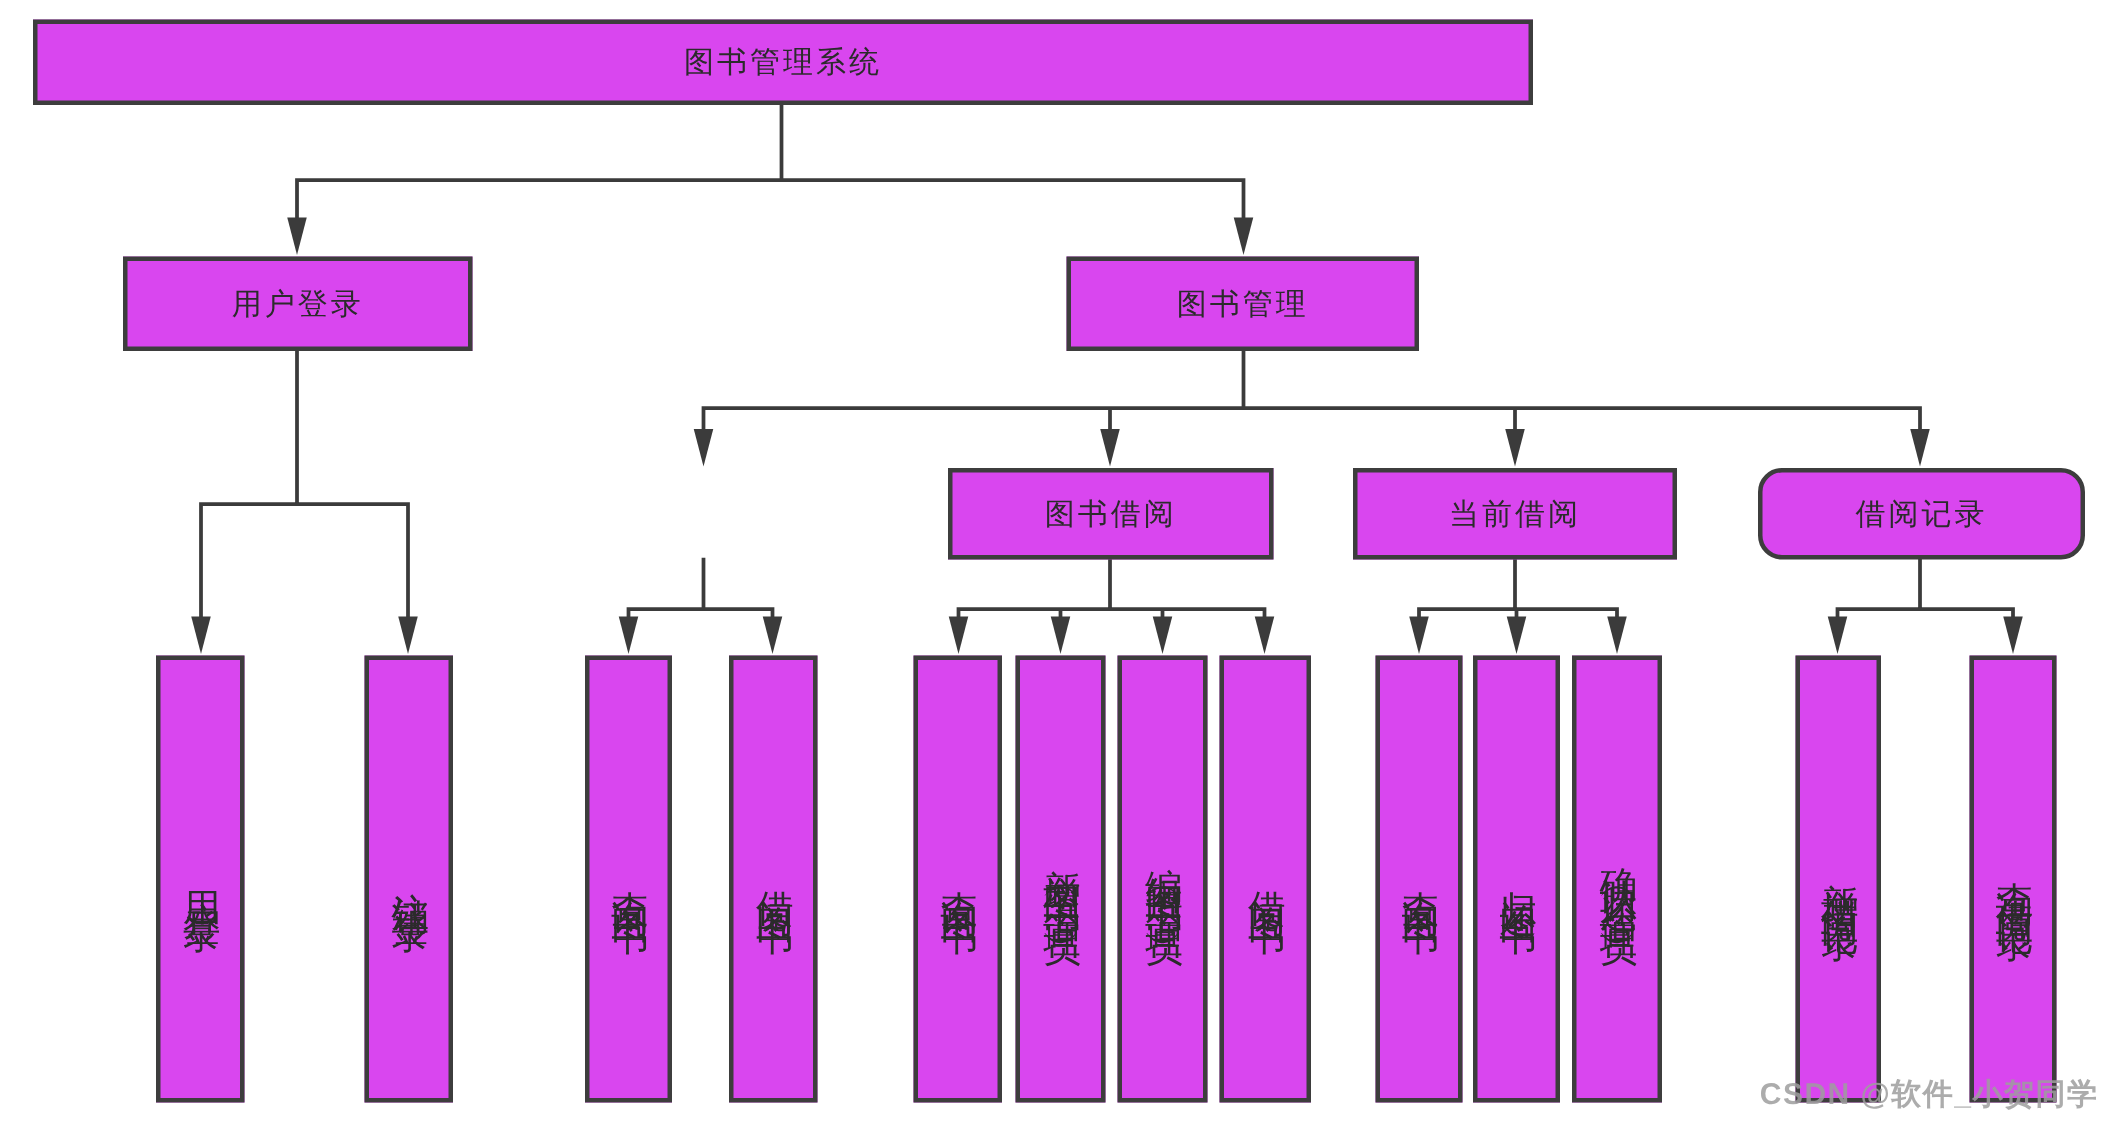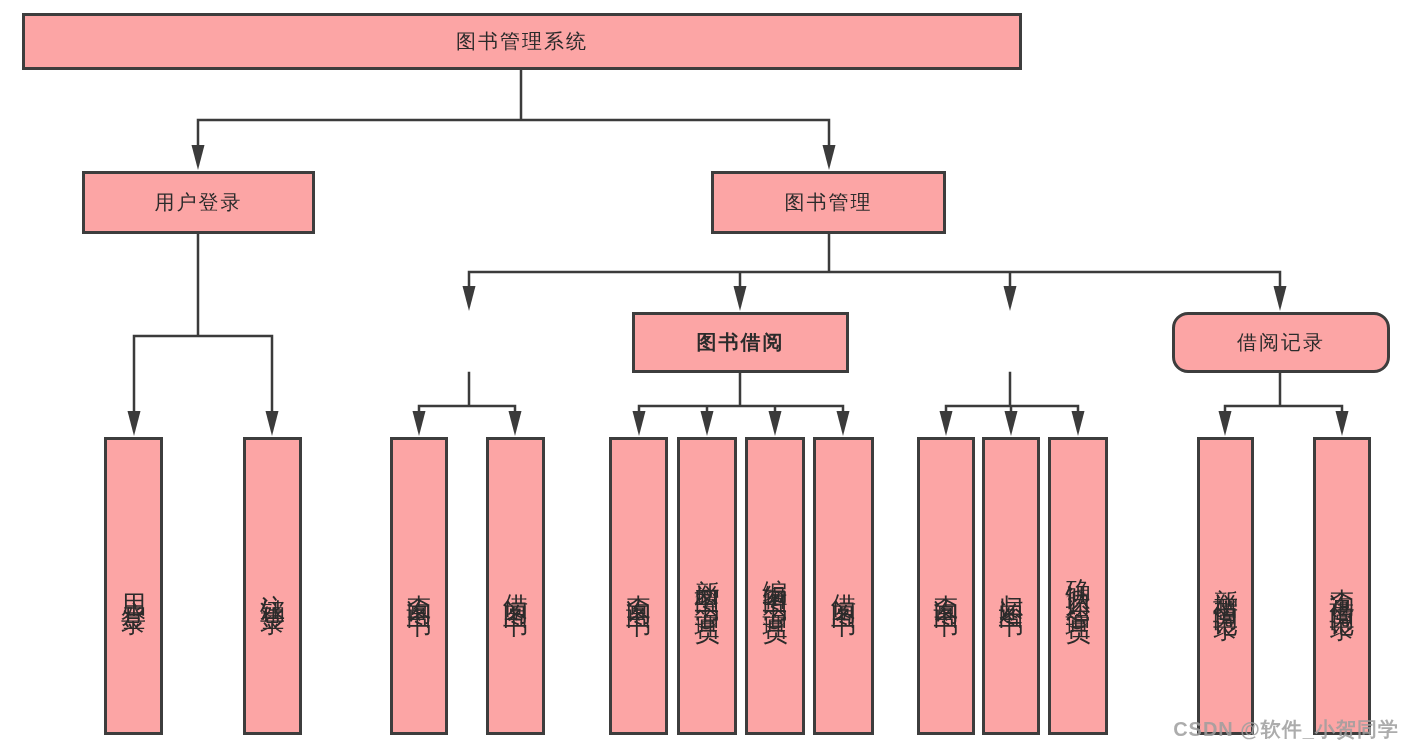--- a/index.html
+++ b/index.html
@@ -12,21 +12,21 @@
     overflow: hidden;
   }
   #connectors {
     position: absolute;
     left: 0; top: 0;
     width: 1405px; height: 747px;
   }
   .node {
     position: absolute;
     box-sizing: border-box;
-    background: #fca5a5;
+    background: #d946ef;
     border: 3px solid #3d3d3d;
     display: flex;
     align-items: center;
     justify-content: center;
     color: #2b2b2b;
   }
   .h-node { font-size: 20px; letter-spacing: 2px; }
   .leaf .v-text {
     writing-mode: vertical-rl;
     text-orientation: mixed;
@@ -34,21 +34,21 @@
     line-height: 1;
     letter-spacing: 6px;
     color: #2b2b2b;
     white-space: nowrap;
   }
   
   #n-root  { left: 22px;  top: 13px;  width: 1000px; height: 57px; }
   #n-login { left: 82px;  top: 171px; width: 233px;  height: 63px; }
   #n-mgmt  { left: 711px; top: 171px; width: 235px;  height: 63px; text-align: right; }
   #n-l3-0  { left: 362px; top: 312px; width: 216px;  height: 61px; }
-  #n-l3-1  { left: 632px; top: 312px; width: 217px;  height: 61px; font-weight: bold; }
+  #n-l3-1  { left: 632px; top: 312px; width: 217px;  height: 61px; }
   #n-l3-2  { left: 902px; top: 312px; width: 216px;  height: 61px; }
   #n-l3-3  { left: 1172px;top: 312px; width: 218px;  height: 61px; border-radius: 16px; }
   
   .leaf { top: 437px; height: 298px; }
   #lf-a0 { left: 104px;  width: 59px; }
   #lf-a1 { left: 243px;  width: 59px; }
   #lf-b0 { left: 390px;  width: 58px; }
   #lf-b1 { left: 486px;  width: 59px; }
   #lf-c0 { left: 609px;  width: 59px; }
   #lf-c1 { left: 677px;  width: 60px; }
@@ -122,20 +122,23 @@
   <div class="node h-node" id="n-login">
     <span>用户登录</span>
   </div>
   <div class="node h-node" id="n-mgmt">
     <span>图书管理</span>
   </div>
 
   <div class="node h-node" id="n-l3-1">
     <span>图书借阅</span>
   </div>
+  <div class="node h-node" id="n-l3-2">
+    <span>当前借阅</span>
+  </div>
   <div class="node h-node" id="n-l3-3">
     <span>借阅记录</span>
   </div>
 
   <div class="node leaf" id="lf-a0">
     <span class="v-text">用户登录</span>
   </div>
   <div class="node leaf" id="lf-a1">
     <span class="v-text">注销登录</span>
   </div>

